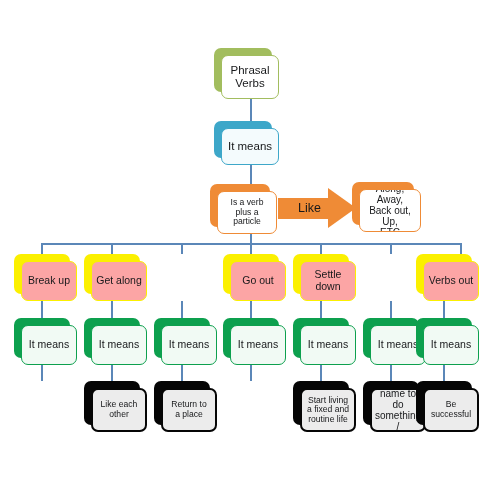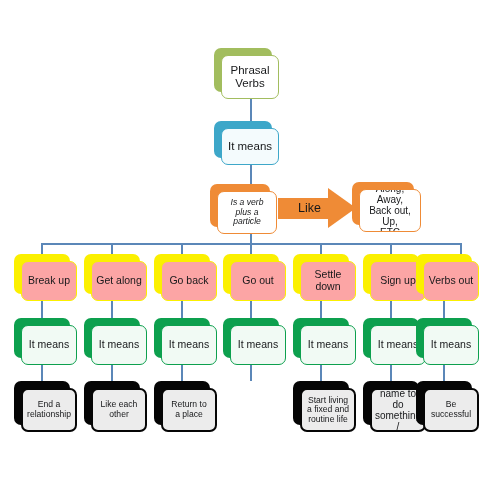--- a/index.html
+++ b/index.html
@@ -127,21 +127,21 @@
 
   <div class="vline" style="left:250px; top:99px; height:22px;"></div>
 
   <div class="card c-teal" style="left:214px; top:121px; width:58px; height:37px;">
     <div class="back"></div>
     <div class="front t-lg">It means</div>
   </div>
 
   <div class="vline" style="left:250px; top:165px; height:19px;"></div>
 
-  <div class="card c-orange" style="left:210px; top:184px; width:60px; height:43px;font-style:italic;">
+  <div class="card c-orange" style="left:210px; top:184px; width:60px; height:43px;">
     <div class="back"></div>
     <div class="front t-sm">Is a verb<br>plus a<br>particle</div>
   </div>
 
   <div class="arrow" style="left:278px; top:188px; width:78px; height:40px;">
     <div class="shaft" style="left:0; top:10px; width:52px; height:21px;"></div>
     <div class="head" style="left:50px; top:0; border-top:20px solid transparent; border-bottom:20px solid transparent; border-left:28px solid #ef8b36;"></div>
     <div class="label">Like</div>
   </div>
 
@@ -165,44 +165,36 @@
   <div class="card c-yellow" style="left:14px; top:254px; width:56px; height:40px;">
     <div class="back"></div>
     <div class="front t-md">Break up</div>
   </div>
   <div class="vline" style="left:41px; top:301px; height:17px;"></div>
   <div class="card c-green" style="left:14px; top:318px; width:56px; height:40px;">
     <div class="back"></div>
     <div class="front t-md">It means</div>
   </div>
   <div class="vline" style="left:41px; top:365px; height:16px;"></div>
-  <div class="card c-black" style="left:14px; top:381px; width:56px; height:44px;">
-    <div class="back"></div>
-    <div class="front t-sm">End a<br>relationship</div>
-  </div>
 
   <div class="card c-yellow" style="left:84px; top:254px; width:56px; height:40px;">
     <div class="back"></div>
     <div class="front t-md">Get along</div>
   </div>
   <div class="vline" style="left:111px; top:301px; height:17px;"></div>
   <div class="card c-green" style="left:84px; top:318px; width:56px; height:40px;">
     <div class="back"></div>
     <div class="front t-md">It means</div>
   </div>
   <div class="vline" style="left:111px; top:365px; height:16px;"></div>
   <div class="card c-black" style="left:84px; top:381px; width:56px; height:44px;">
     <div class="back"></div>
     <div class="front t-sm">Like each<br>other</div>
   </div>
 
-  <div class="card c-yellow" style="left:154px; top:254px; width:56px; height:40px;">
-    <div class="back"></div>
-    <div class="front t-md">Go back</div>
-  </div>
   <div class="vline" style="left:181px; top:301px; height:17px;"></div>
   <div class="card c-green" style="left:154px; top:318px; width:56px; height:40px;">
     <div class="back"></div>
     <div class="front t-md">It means</div>
   </div>
   <div class="vline" style="left:181px; top:365px; height:16px;"></div>
   <div class="card c-black" style="left:154px; top:381px; width:56px; height:44px;">
     <div class="back"></div>
     <div class="front t-sm">Return to<br>a place</div>
   </div>
@@ -226,24 +218,20 @@
   <div class="card c-green" style="left:293px; top:318px; width:56px; height:40px;">
     <div class="back"></div>
     <div class="front t-md">It means</div>
   </div>
   <div class="vline" style="left:320px; top:365px; height:16px;"></div>
   <div class="card c-black" style="left:293px; top:381px; width:56px; height:44px;">
     <div class="back"></div>
     <div class="front t-sm">Start living<br>a fixed and<br>routine life</div>
   </div>
 
-  <div class="card c-yellow" style="left:363px; top:254px; width:56px; height:40px;">
-    <div class="back"></div>
-    <div class="front t-md">Sign up</div>
-  </div>
   <div class="vline" style="left:390px; top:301px; height:17px;"></div>
   <div class="card c-green" style="left:363px; top:318px; width:56px; height:40px;">
     <div class="back"></div>
     <div class="front t-md">It means</div>
   </div>
   <div class="vline" style="left:390px; top:365px; height:16px;"></div>
   <div class="card c-black" style="left:363px; top:381px; width:56px; height:44px;">
     <div class="back"></div>
     <div class="front t-xs">Give your<br>name to do<br>something /<br>Subscribe</div>
   </div>

